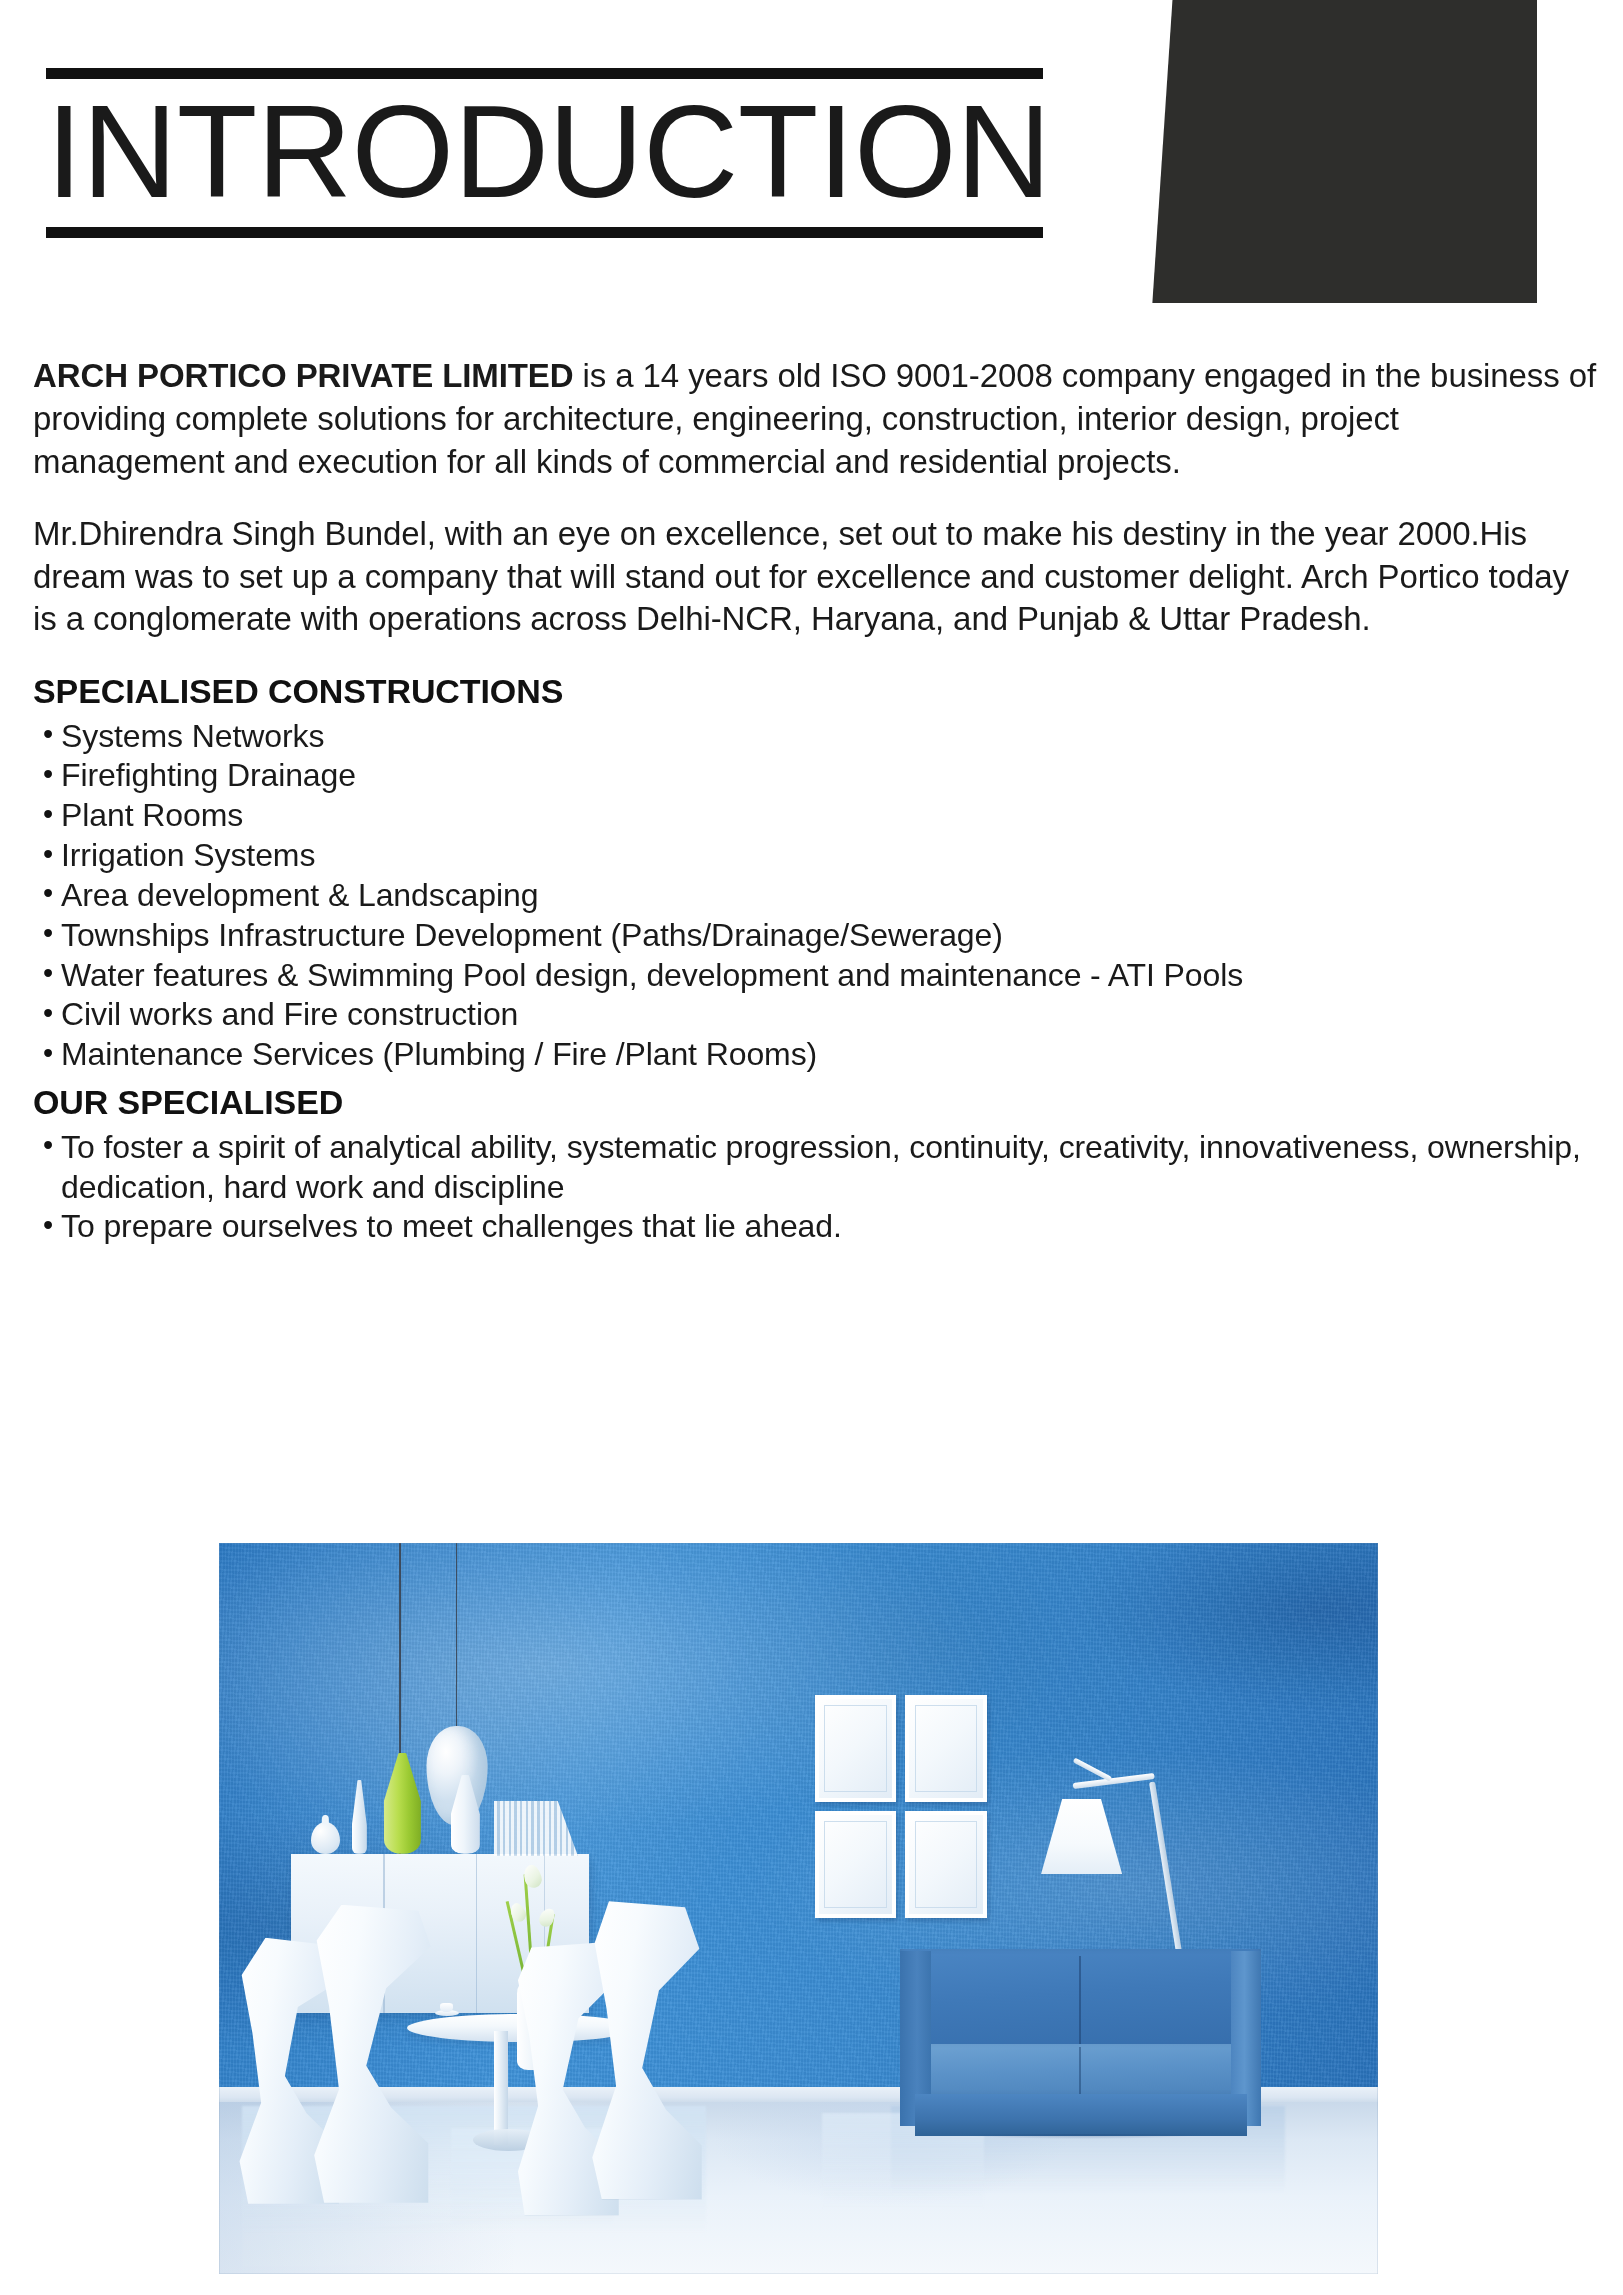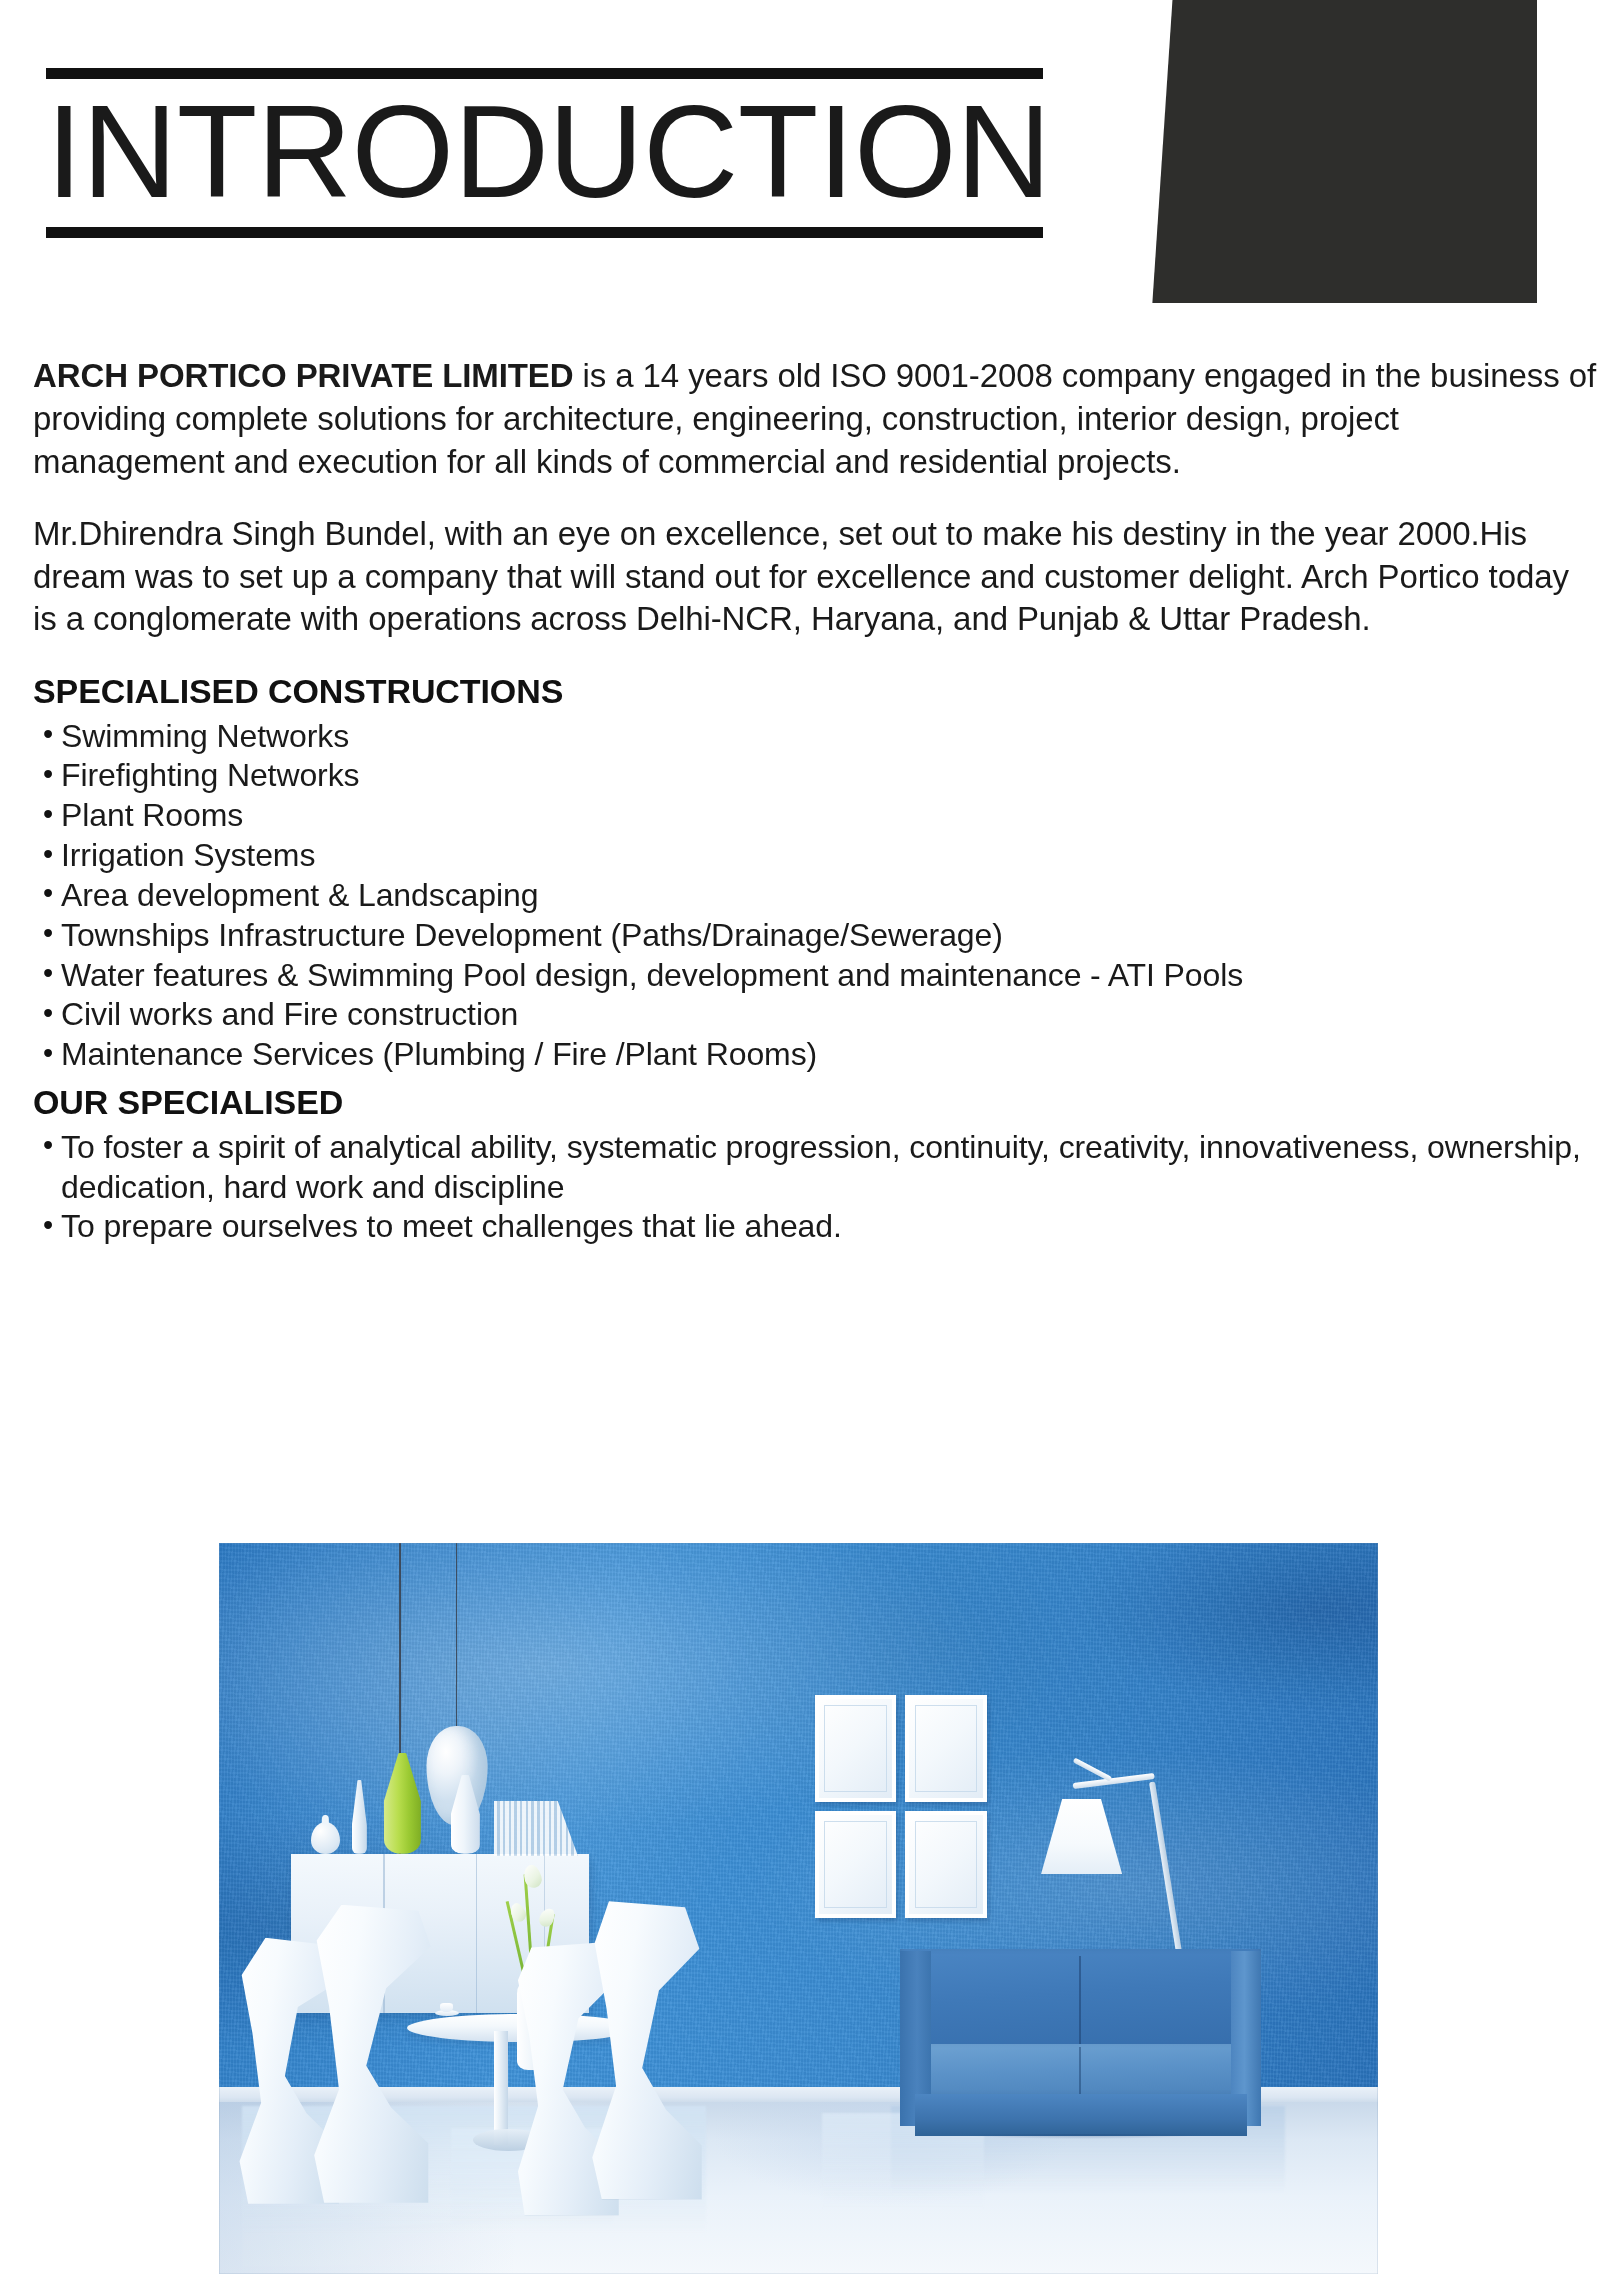--- a/index.html
+++ b/index.html
@@ -558,22 +558,22 @@
 </div>
 
 <div class="content">
 
   <p class="para"><span class="lead">ARCH PORTICO PRIVATE LIMITED</span><span> is a 14 years old ISO 9001-2008 company engaged in the business of providing complete solutions for architecture, engineering, construction, interior design, project management and execution for all kinds of commercial and residential projects.</span></p>
 
   <p class="para">Mr.Dhirendra Singh Bundel, with an eye on excellence, set out to make his destiny in the year 2000.His dream was to set up a company that will stand out for excellence and customer delight. Arch Portico today is a conglomerate with operations across Delhi-NCR, Haryana, and Punjab &amp; Uttar Pradesh.</p>
 
   <h2 class="section-head">SPECIALISED CONSTRUCTIONS</h2>
   <ul class="bullets">
-    <li>Swimming Networks</li>
-    <li>Firefighting Networks</li>
+    <li>Systems Networks</li>
+    <li>Firefighting Drainage</li>
     <li>Plant Rooms</li>
     <li>Irrigation Systems</li>
     <li>Area development &amp; Landscaping</li>
     <li>Townships Infrastructure Development (Paths/Drainage/Sewerage)</li>
     <li>Water features &amp; Swimming Pool design, development and maintenance - ATI Pools</li>
     <li>Civil works and Fire construction</li>
     <li>Maintenance Services (Plumbing / Fire /Plant Rooms)</li>
   </ul>
 
   <h2 class="section-head gap-after-philosophy">OUR SPECIALISED</h2>

